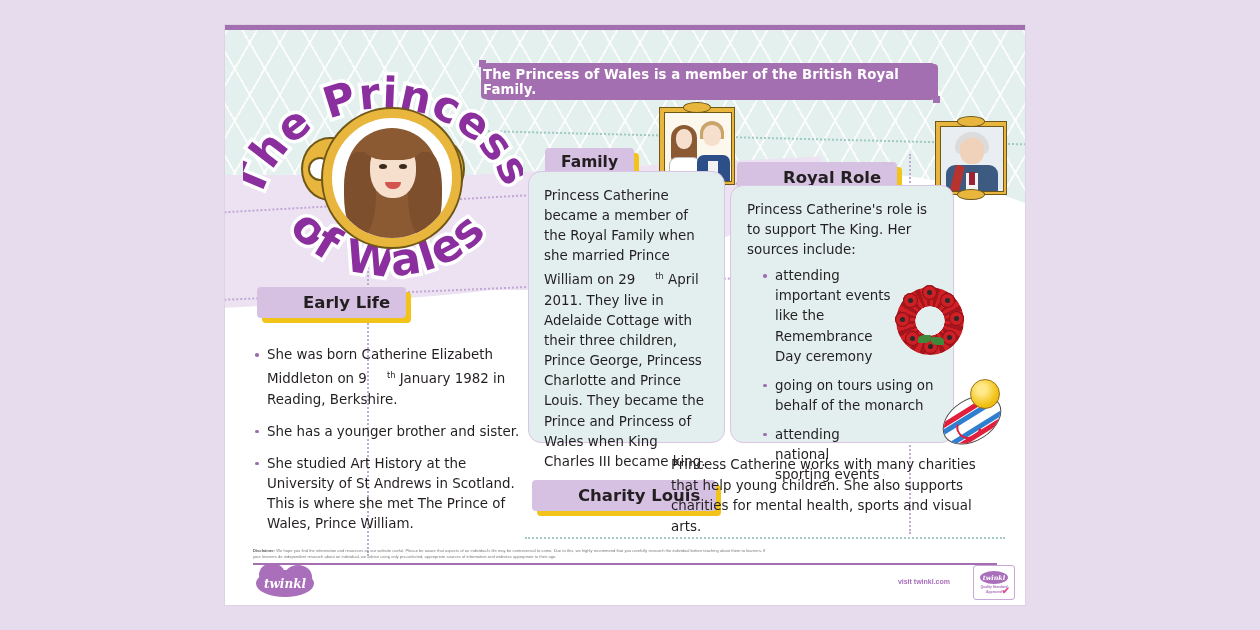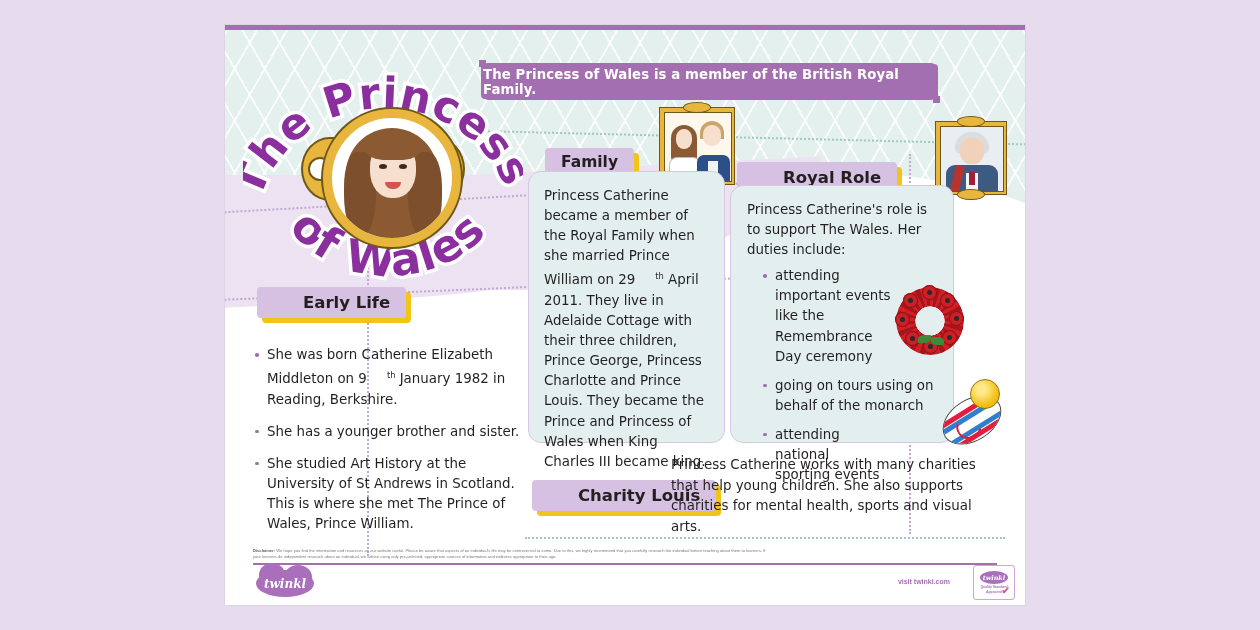--- a/index.html
+++ b/index.html
@@ -321,21 +321,21 @@
         <div class="k-body"></div>
           <div class="k-shirt"></div>
           <div class="k-tie"></div>
         <div class="k-sash"></div>
         <div class="k-hair"></div>
           <div class="k-face"></div>
       </div>
     </div>
 
     <div class="txtbox" style="left:505px;top:160px;width:222px;height:256px;">
-      <p class="body-txt" style="margin:0;padding:14px 14px 6px 16px;">Princess Catherine's role is to support The Wales. Her duties include:</p>
+      <p class="body-txt" style="margin:0;padding:14px 14px 6px 16px;">Princess Catherine's role is to support The King. Her sources include:</p>
       <ul class="bullet-list body-txt" style="margin:0;padding:0 10px 0 30px;">
         <li style="width:122px;">attending important events like the Remembrance Day ceremony</li>
         <li>going on tours using on behalf of the monarch</li>
         <li style="width:108px;">attending national sporting events</li>
       </ul>
     </div>
 
     <div class="wreath" style="left:671px;top:262px;">
       <div class="ring"></div>
       <div class="petal" style="left:26px;top:-2px;">

